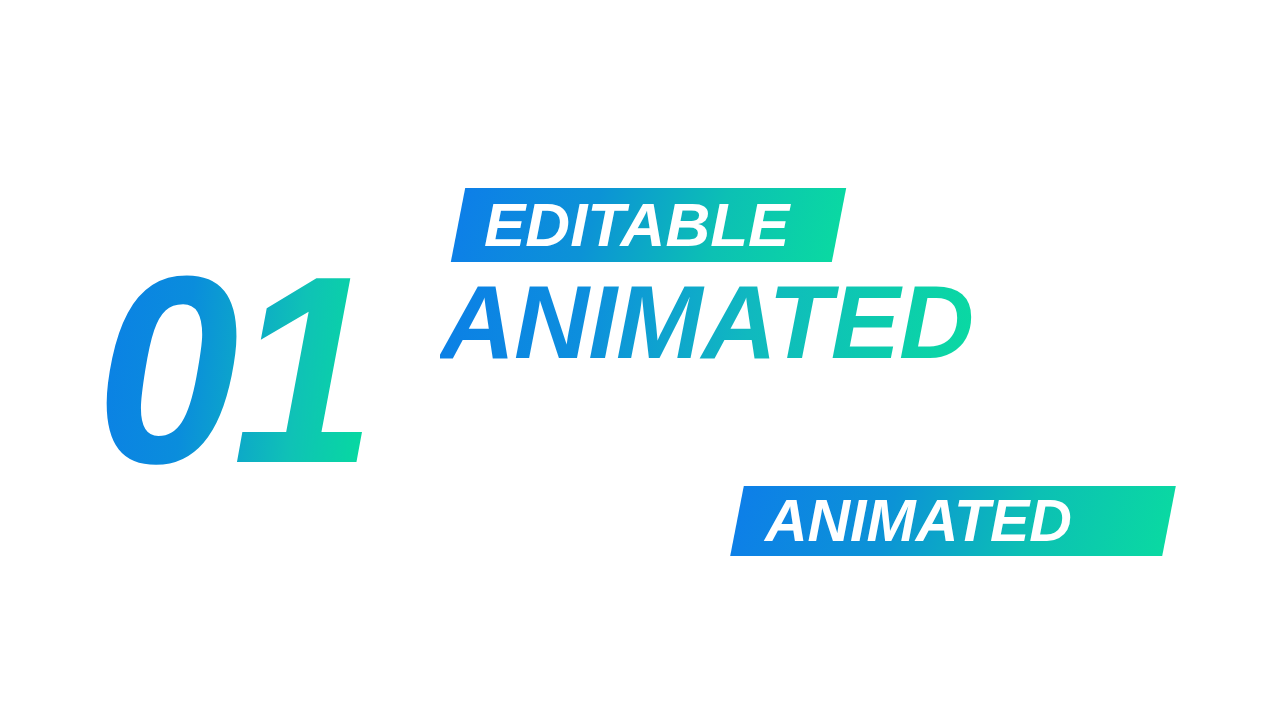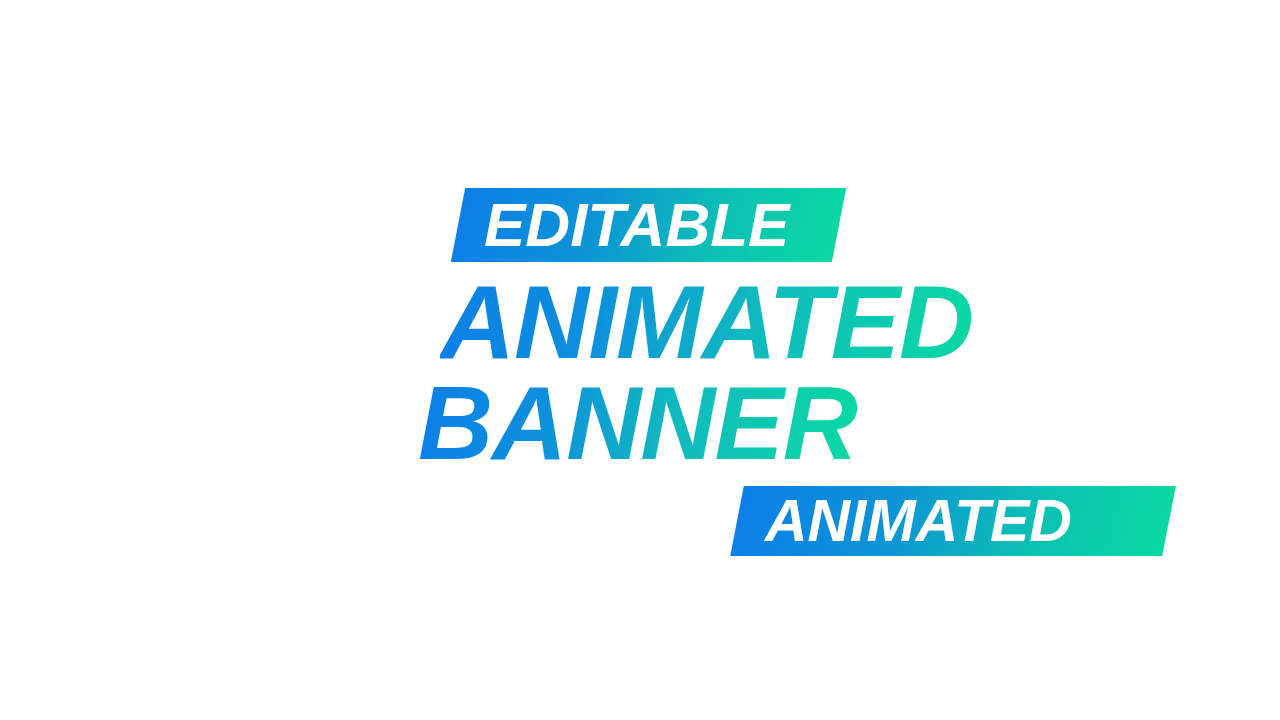--- a/index.html
+++ b/index.html
@@ -121,26 +121,28 @@
     font-weight: 700;
     font-style: italic;
     letter-spacing: -1px;
   }
 </style>
 </head>
 <body>
 
 <div id="stage" style="background: rgb(255, 255, 255);">
 
+  <div id="number-block">
+    <div id="number-01">01</div>
+  </div>
 
   <div class="banner" id="banner-editable">
     <span class="banner-label">EDITABLE</span>
   </div>
 
   <div class="grad-text" id="headline-animated">ANIMATED</div>
 
-  <div class="grad-text" id="headline-banner">BANNER</div>
 
   <div class="banner" id="banner-animated-bottom">
     <span class="banner-label">ANIMATED</span>
   </div>
 
 </div>
 
 </body></html>

